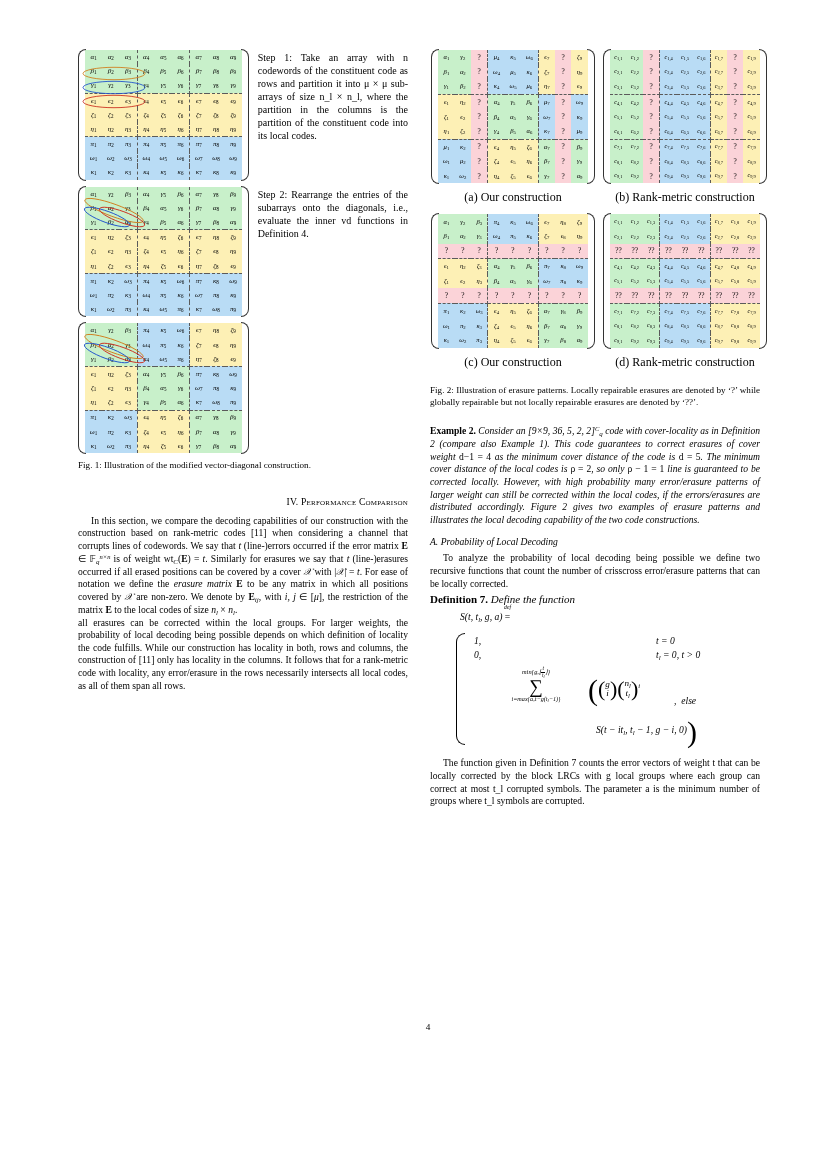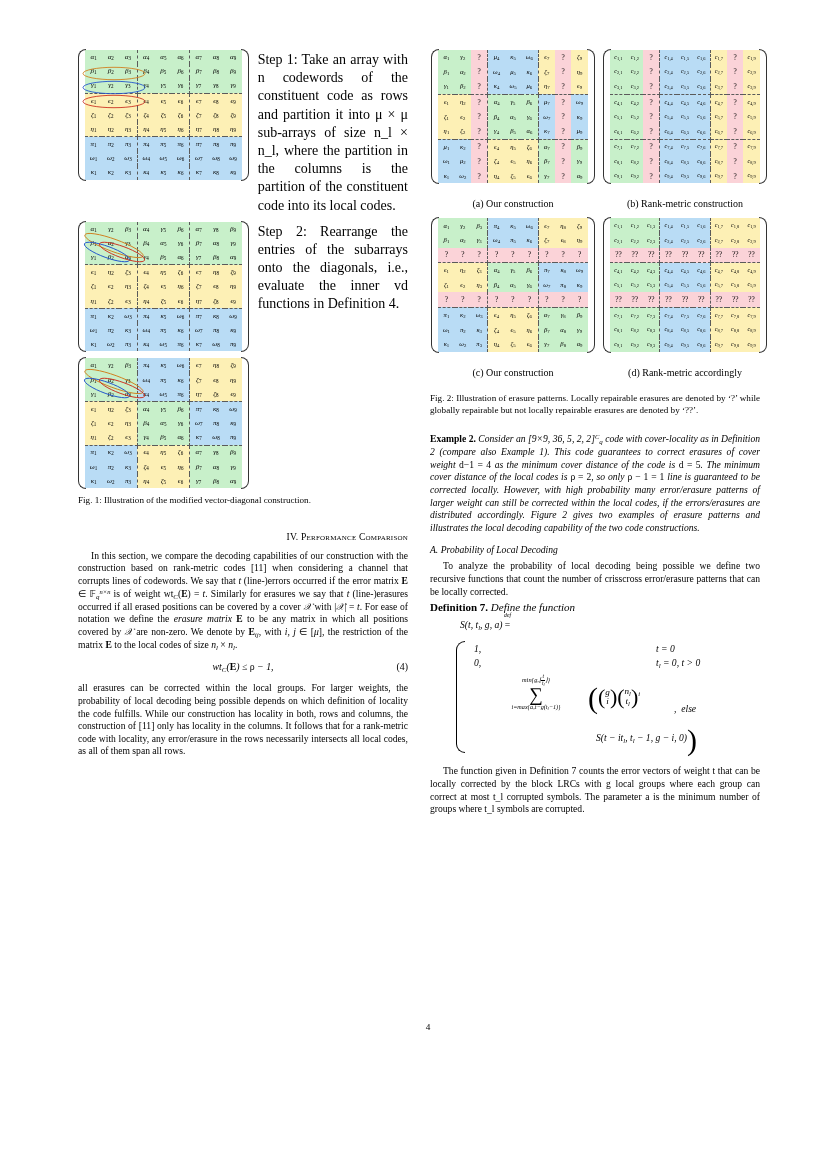--- a/index.html
+++ b/index.html
@@ -26,21 +26,21 @@
   .col { width: 330px; }
 
   
   .fig1-block {
     display: flex;
     align-items: flex-start;
     gap: 9px;
     margin-bottom: 7px;
   }
   .step-text {
-    font-size: 14px;
+    font-size: 10px;
     line-height: 1.30;
     text-align: justify;
     padding-top: 1px;
     width: 152px;
   }
 
   
   .matwrap {
     position: relative;
     display: inline-block;
@@ -100,22 +100,22 @@
 
   
   .fig2-grid {
     display: flex;
     flex-wrap: wrap;
     width: 344px;
     margin-left: -3px;
   }
   .fig2-cell { width: 172px; text-align: center; }
   .subcap {
-    font-size: 10px;
-    margin-top: 11px;
+    font-size: 12px;
+    margin-top: 3px;
     margin-bottom: 9px;
   }
 
   
   .sec-head {
     text-align: right;
     font-size: 9.6px;
     font-variant: small-caps;
     margin: 24px 0 8px 0;
     letter-spacing: 0.2px;
@@ -565,24 +565,20 @@
       <div class="sec-head">
         <span>IV.</span>
         <span>Performance Comparison</span>
       </div>
 
       <p class="body">
         <span>In this section, we compare the decoding capabilities of our construction with the construction based on rank-metric codes [11] when considering a channel that corrupts lines of codewords. We say that </span><span class="it">t</span><span> (line-)errors occurred if the error matrix </span><span class="bf">E</span> ∈ 𝔽<span class="sm" style="font-style:italic">q</span><span class="sup" style="font-style:italic">n×n</span><span> is of weight </span>wt<span class="sm it">C</span>(<span class="bf">E</span>) = <span class="it">t</span><span>. Similarly for erasures we say that </span><span class="it">t</span><span> (line-)erasures occurred if all erased positions can be covered by a cover </span><span class="it">𝒳</span><span> with </span>|<span class="it">𝒳</span>| = <span class="it">t</span><span>. For ease of notation we define the </span><span class="it">erasure matrix</span> <span class="bf">E</span><span> to be any matrix in which all positions covered by </span><span class="it">𝒳</span><span> are non-zero. We denote by </span><span class="bf">E</span><span class="sm it">ij</span><span>, with </span><span class="it">i, j</span> ∈ [<span class="it">μ</span>]<span>, the restriction of the matrix </span><span class="bf">E</span><span> to the local codes of size </span><span class="it">n<span class="sm">l</span></span> × <span class="it">n<span class="sm">l</span></span><span>.</span>
       </p>
 
 
-      <div class="eq">
-        <span>wt<span class="sm">C</span>(<span class="bf" style="font-style:normal">E</span>) ≤ <span style="font-style:normal">ρ</span> − 1,</span>
-        <span class="eqnum">(4)</span>
-      </div>
 
       <p class="body noind">all erasures can be corrected within the local groups. For larger weights, the probability of local decoding being possible depends on which definition of locality the code fulfills. While our construction has locality in both, rows and columns, the construction of [11] only has locality in the columns. It follows that for a rank-metric code with locality, any error/erasure in the rows necessarily intersects all local codes, as all of them span all rows.</p>
     </div>
 
     <div class="col">
 
       <div class="fig2-grid">
         <div class="fig2-cell">
           <div class="matwrap">
             <span class="paren l"></span>
@@ -1017,21 +1013,21 @@
                     <td class="cb">c<span class="sub">9,4</span></td>
                     <td class="cb">c<span class="sub">9,5</span></td>
                     <td class="cb vsep">c<span class="sub">9,6</span></td>
                     <td class="cy">c<span class="sub">9,7</span></td>
                     <td class="cy">c<span class="sub">9,8</span></td>
                     <td class="cy">c<span class="sub">9,9</span></td>
                   </tr>
                 </tbody>
               </table>
           </div>
-          <div class="subcap">(d) Rank-metric accordingly</div>
+          <div class="subcap">(d) Rank-metric construction</div>
         </div>
       </div>
 
       <div class="figcap">Fig. 2: Illustration of erasure patterns. Locally repairable erasures are denoted by ‘?’ while globally repairable but not locally repairable erasures are denoted by ‘??’.</div>
 
       <p class="body noind" style="margin-top:17px">
         <span class="bf">Example 2.</span>
         <span class="it">Consider an </span><span class="it">[9×9, 36, 5, 2, 2]</span><span class="sup" style="font-style:italic">C</span><span class="sm" style="font-style:italic">q</span><span class="it"> code with cover-locality as in Definition 2 (compare also Example 1). This code guarantees to correct erasures of cover weight </span><span>d−1 = 4</span><span class="it"> as the minimum cover distance of the code is </span><span>d = 5</span><span class="it">. The minimum cover distance of the local codes is </span><span>ρ = 2</span><span class="it">, so only </span><span>ρ − 1 = 1</span><span class="it"> line is guaranteed to be corrected locally. However, with high probability many error/erasure patterns of larger weight can still be corrected within the local codes, if the errors/erasures are distributed accordingly. Figure 2 gives two examples of erasure patterns and illustrates the local decoding capability of the two code constructions.</span>
       </p>
 

